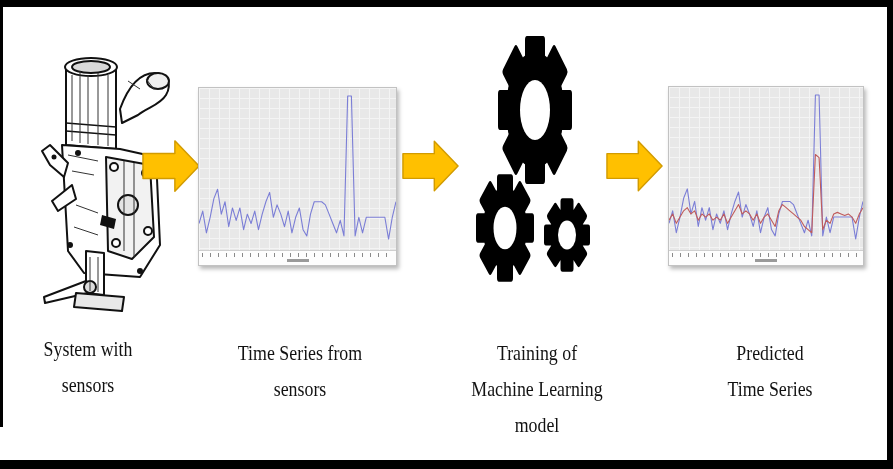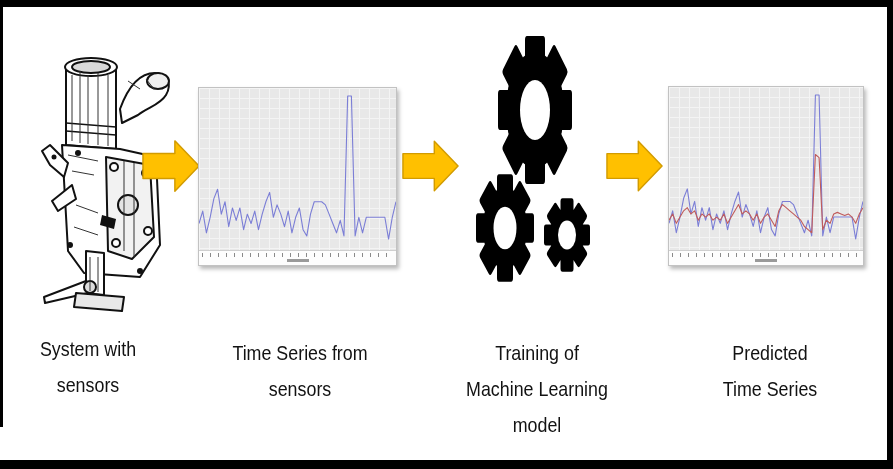--- a/index.html
+++ b/index.html
@@ -1,18 +1,18 @@
 <!DOCTYPE html>
 <html><head>
 <meta charset="utf-8">
 <style>
   html,body{margin:0;padding:0;background:#fff;}
   #stage{
     position:relative;width:893px;height:469px;background:#ffffff;
-    overflow:hidden;font-family:Liberation Sans, sans-serif;
+    overflow:hidden;font-family:Liberation Serif, serif;
   }
   
   .bar{position:absolute;background:#000;}
   
   .chart{
     position:absolute;border:1px solid #c2c2c2;background:#fff;
     box-shadow:2px 3px 4px rgba(0,0,0,.28);
     display:flex;flex-direction:column;box-sizing:border-box;
   }
   .plot{

